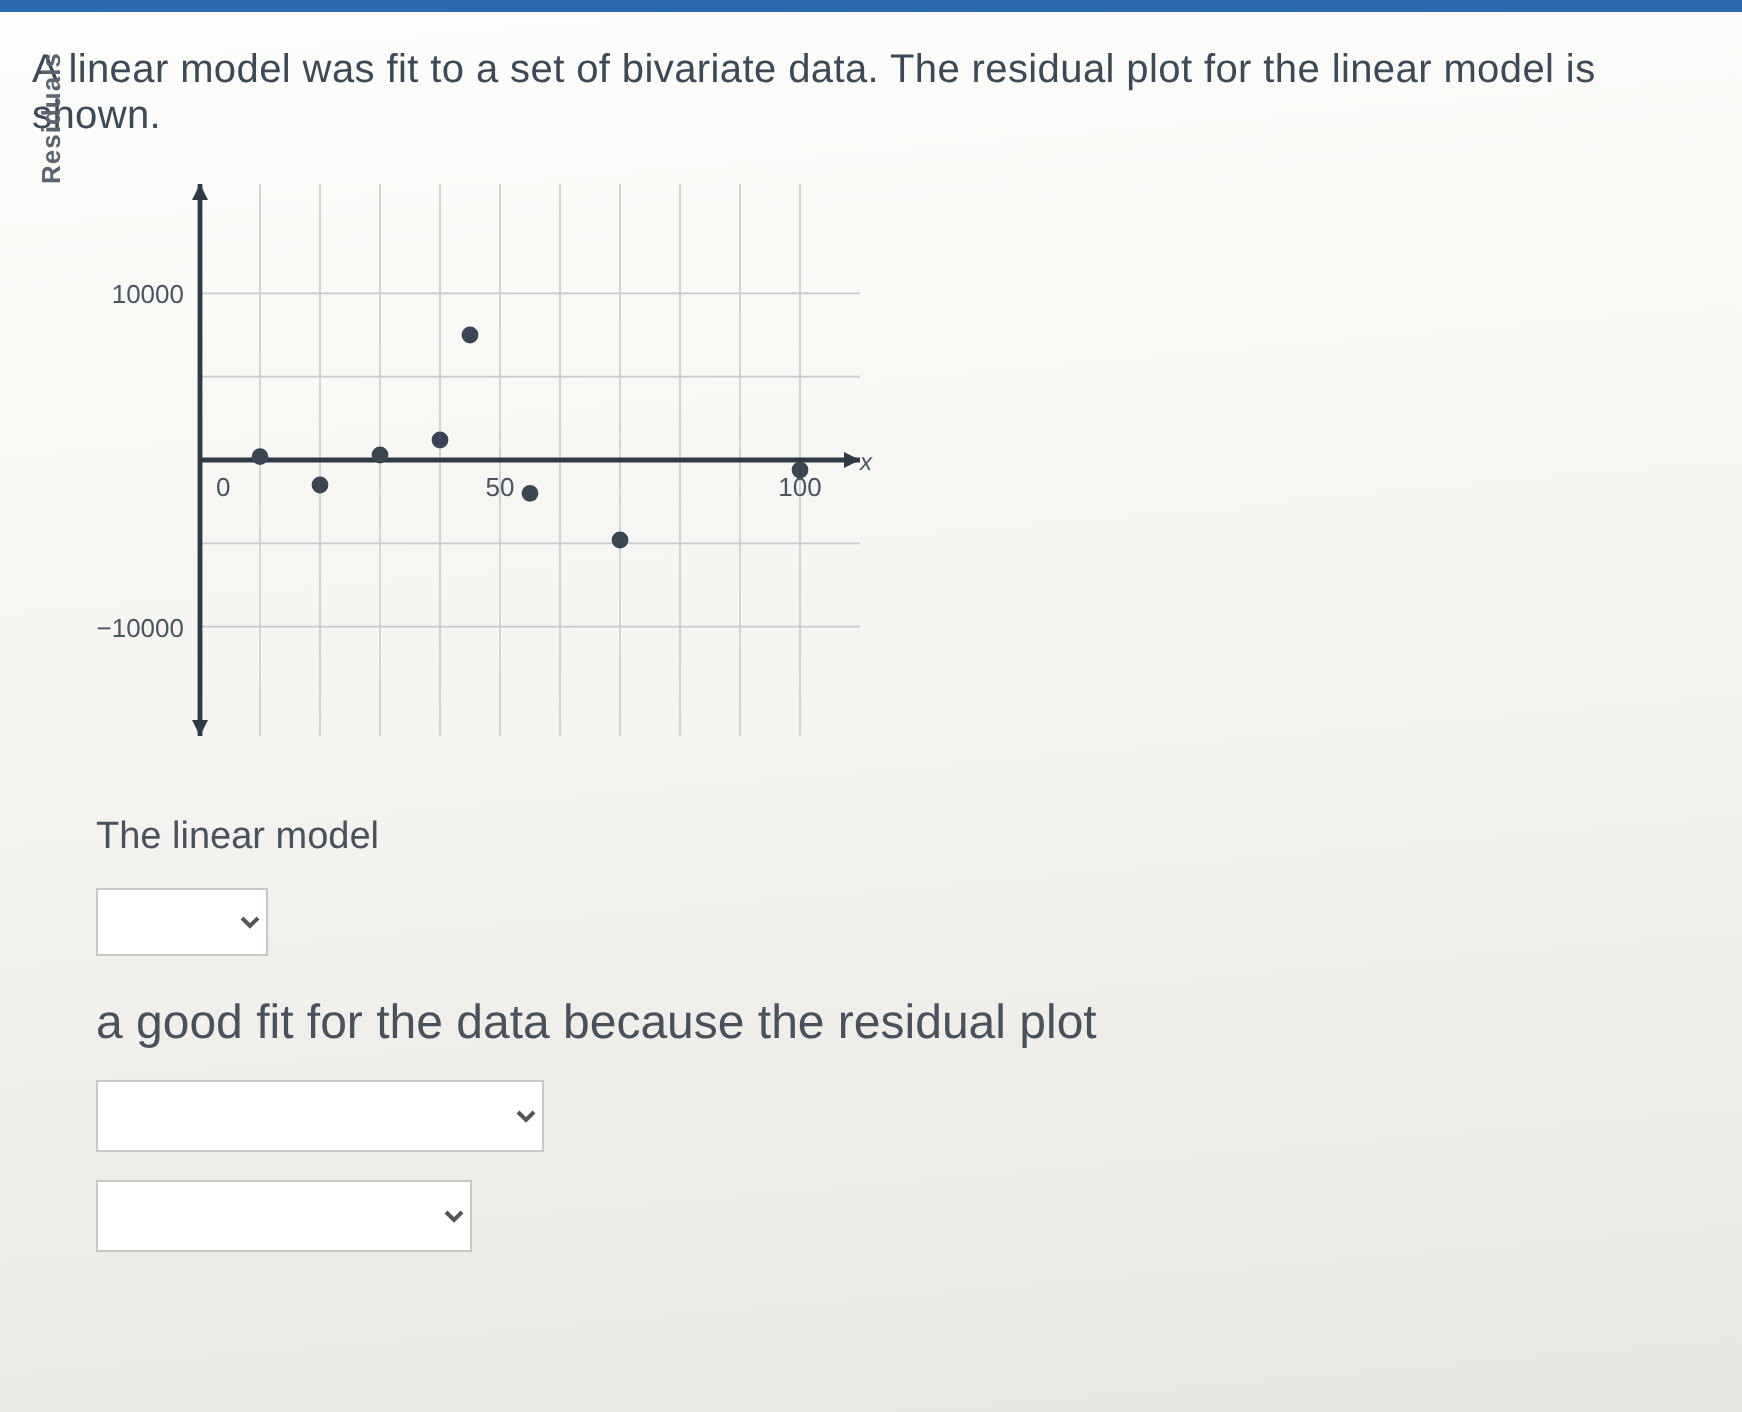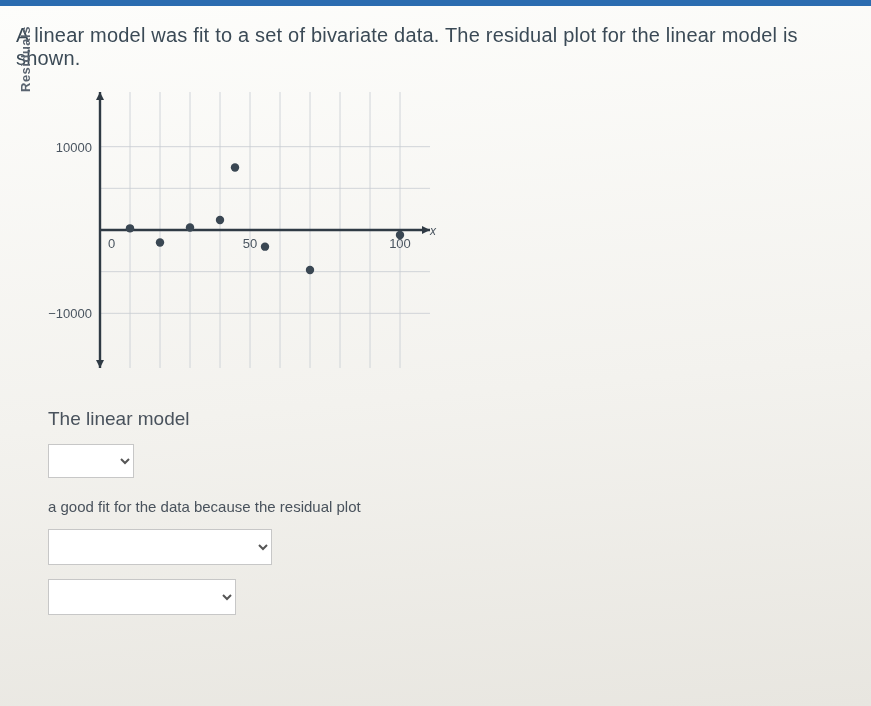--- a/index.html
+++ b/index.html
@@ -9,21 +9,21 @@
   .question-text { color: #3b4a56; font-size: 20px; margin: 0 0 10px 6px; letter-spacing: 0.2px; }
   .chart-wrap { position: relative; width: 420px; height: 300px; margin-left: 10px; }
   .ylabel { position: absolute; left: -2px; top: 12px; transform: rotate(-90deg); transform-origin: left top; font-size: 13px; color: #5a6470; font-weight: 600; letter-spacing: 0.5px; }
   svg.chart { position: absolute; left: 22px; top: 0; }
   .prompt { color: #414b55; font-size: 20px; margin: 18px 0 0 36px; }
   .statement { color: #49525c; font-size: 19px; margin: 28px 0 0 38px; }
   .select-wrap { margin: 14px 0 0 38px; }
   select.small { width: 86px; height: 34px; border: 1px solid #c7c7c7; background: #fff; color: #555; font-size: 14px; padding: 0 6px; }
   select.wide { width: 224px; height: 36px; border: 1px solid #c7c7c7; background: #fff; color: #555; font-size: 14px; padding: 0 6px; }
   select.mid { width: 188px; height: 36px; border: 1px solid #c7c7c7; background: #fff; color: #555; font-size: 14px; padding: 0 6px; }
-  .frag { color: #49525c; font-size: 15px; margin: 20px 0 0 38px; }
+  .frag { color: #49525c; font-size: 24px; margin: 20px 0 0 38px; }
 </style>
 </head>
 <body>
 
 <div class="top-bar"></div>
 <div class="page">
 
   <div class="question-text">A linear model was fit to a set of bivariate data. The residual plot for the linear model is shown.</div>
 
   <div class="chart-wrap">

